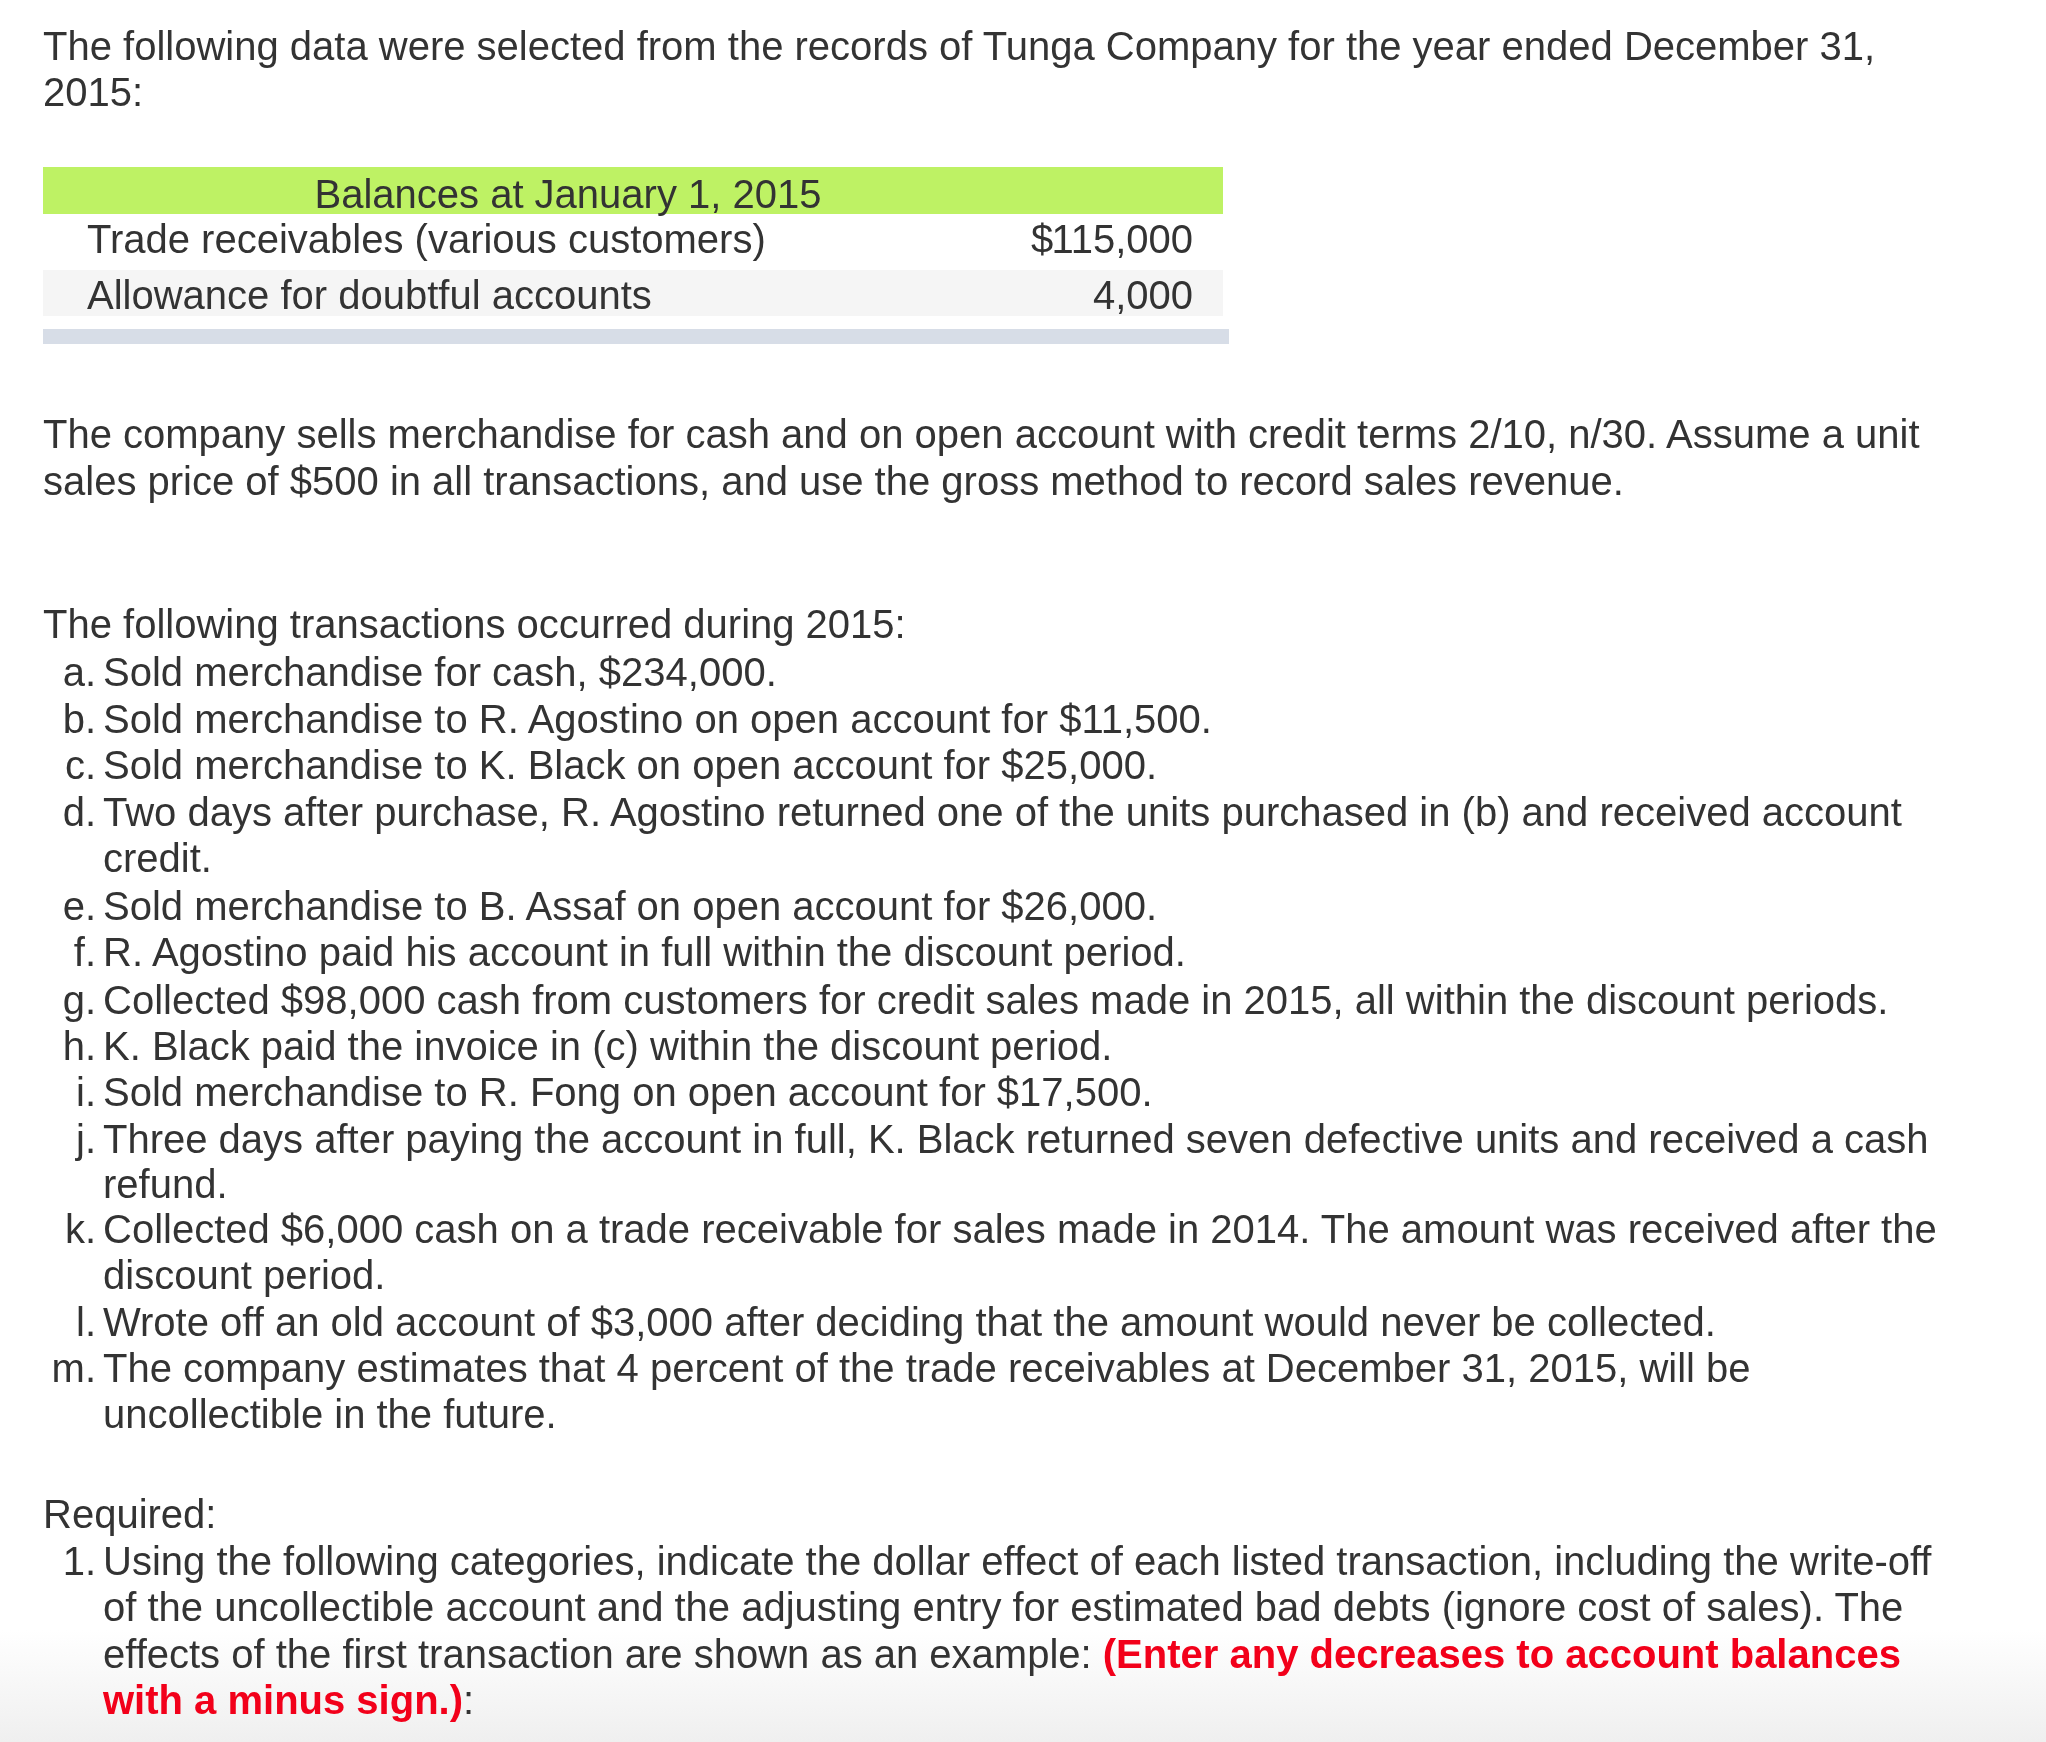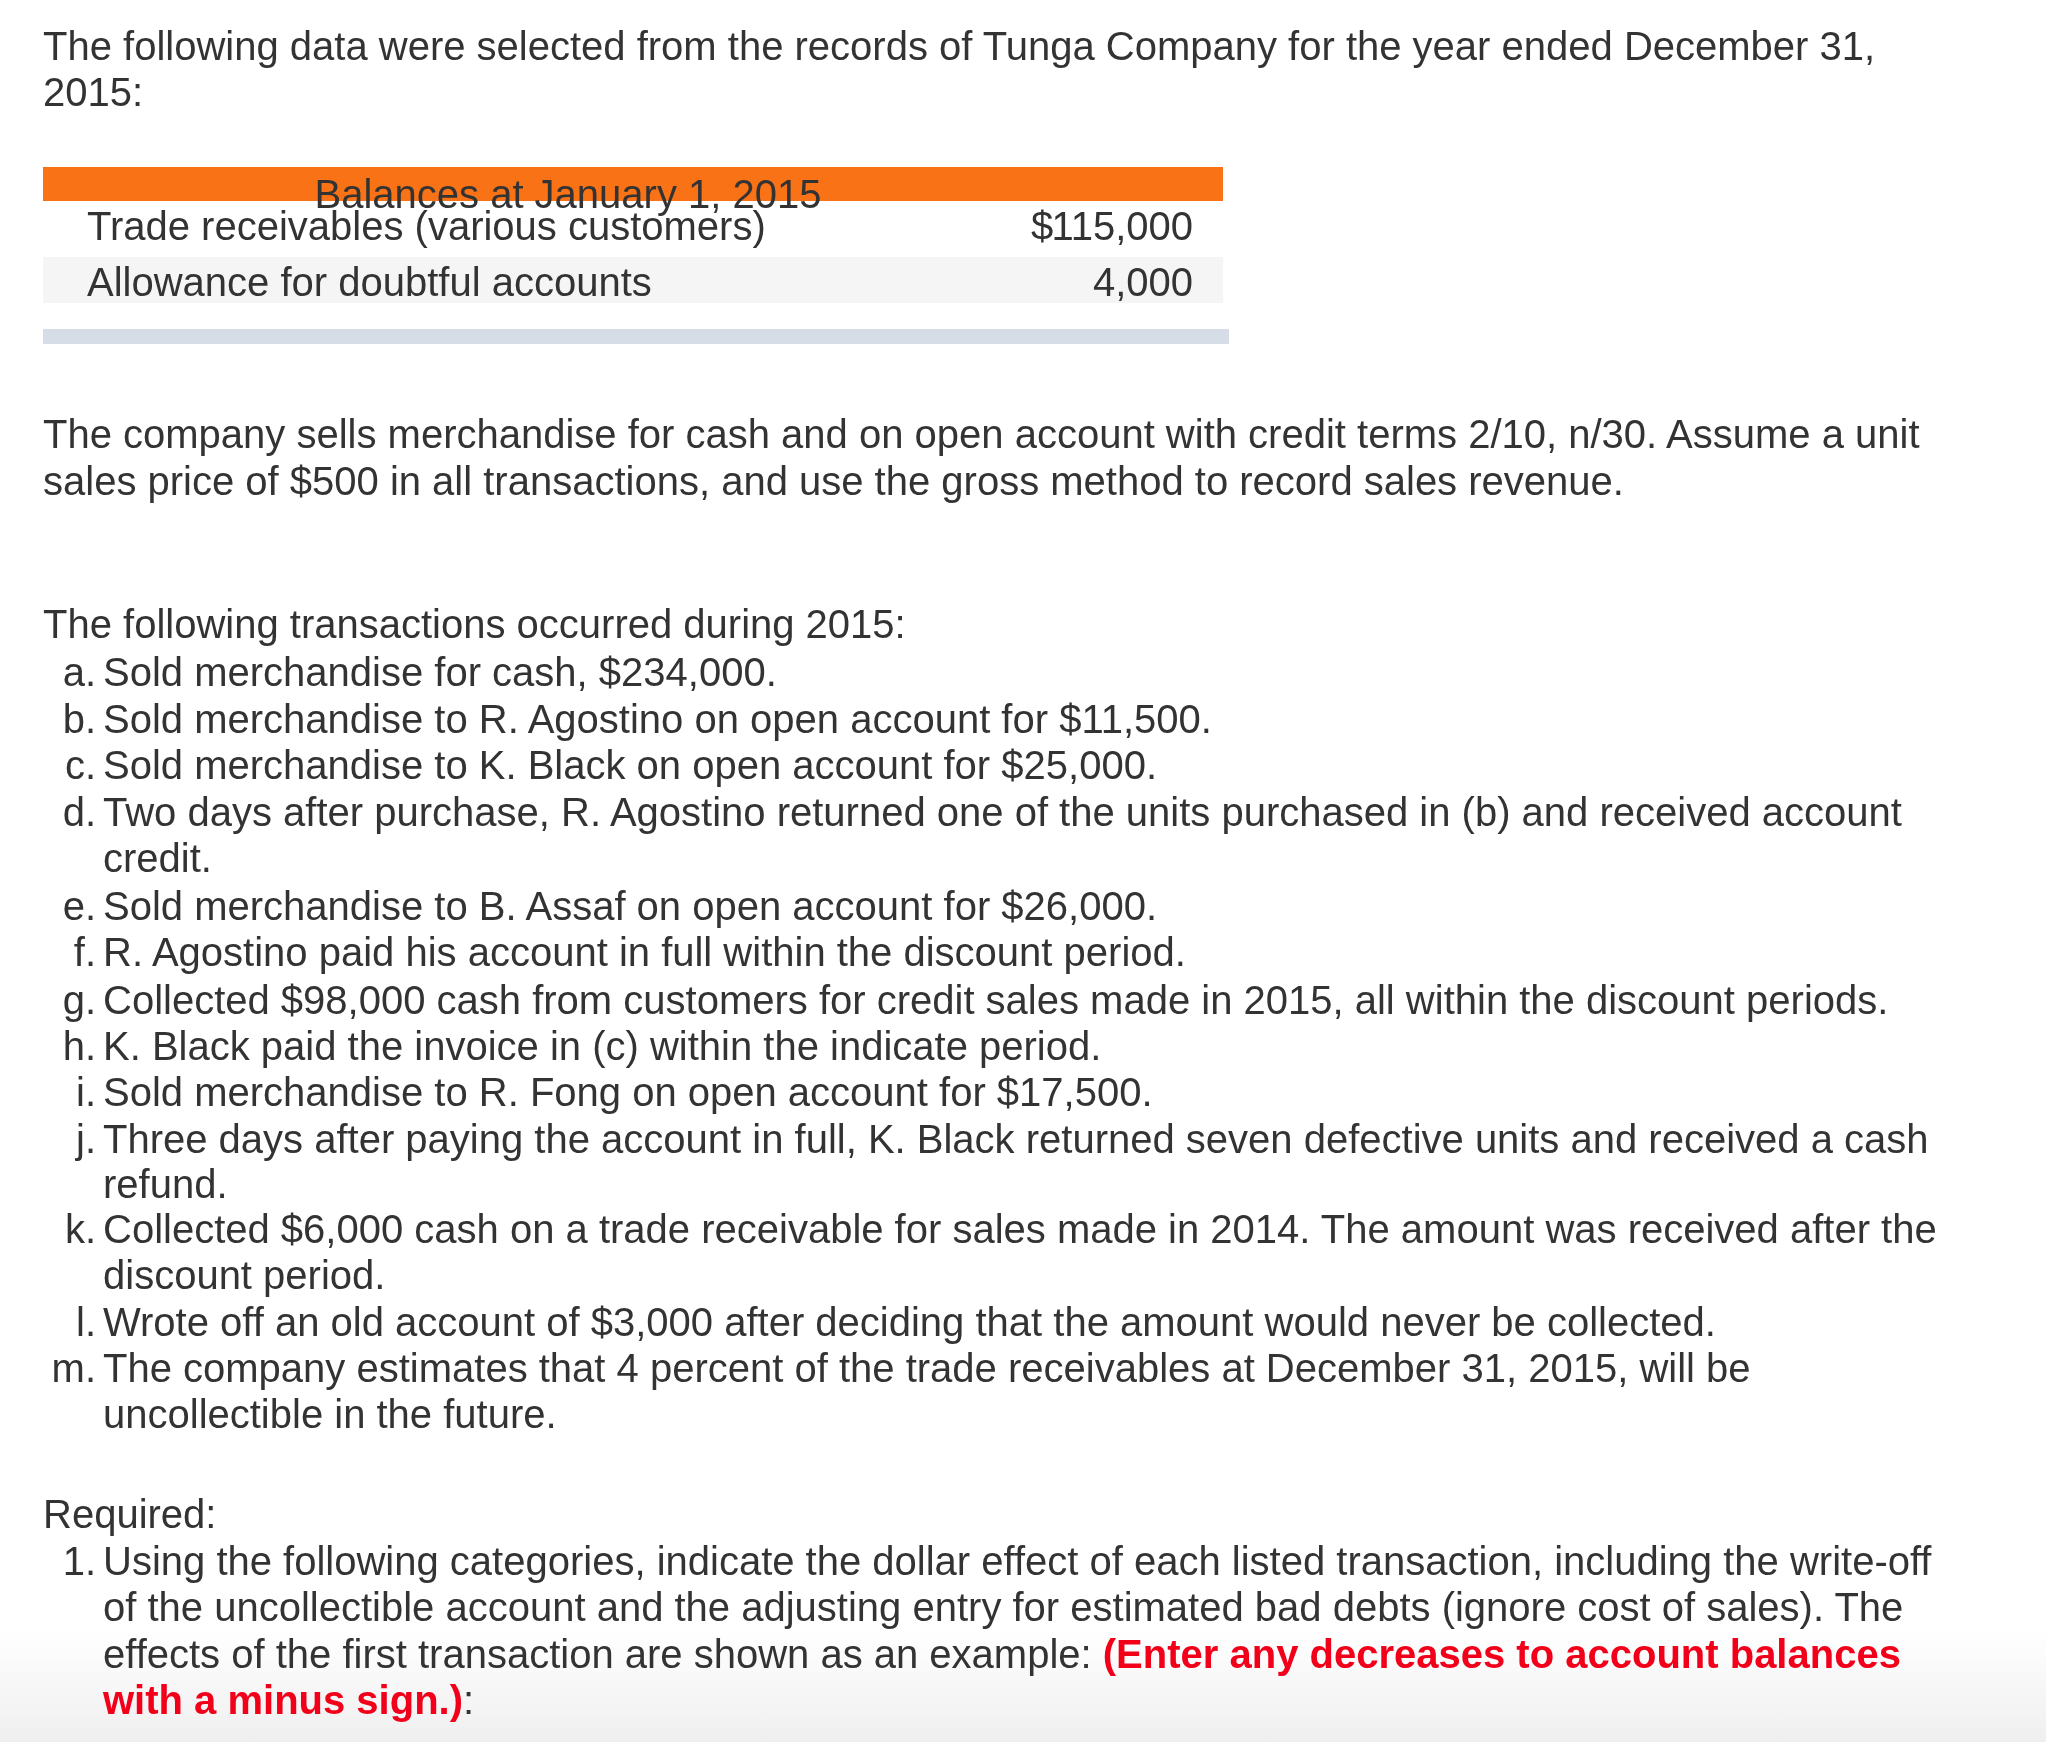--- a/index.html
+++ b/index.html
@@ -25,22 +25,22 @@
   }
   .intro { left: 43px; }
   
   .bal-table {
     position: absolute;
     left: 43px;
     top: 167px;
     width: 1180px;
   }
   .bal-header {
-    height: 34px;
-    background: #f97316;
+    height: 47px;
+    background: #bef264;
     position: relative;
   }
   .bal-header-text {
     position: absolute;
     left: 0;
     width: 1050px;
     text-align: center;
     top: 4px;
     line-height: 46px;
     white-space: nowrap;
@@ -143,21 +143,21 @@
   <span class="marker" style="top:883px;">e.</span>
   <span class="item-text" style="top:883px;">Sold merchandise to B. Assaf on open account for $26,000.</span>
 
   <span class="marker" style="top:929px;">f.</span>
   <span class="item-text" style="top:929px;">R. Agostino paid his account in full within the discount period.</span>
 
   <span class="marker" style="top:977px;">g.</span>
   <span class="item-text" style="top:977px;">Collected $98,000 cash from customers for credit sales made in 2015, all within the discount periods.</span>
 
   <span class="marker" style="top:1023px;">h.</span>
-  <span class="item-text" style="top:1023px;">K. Black paid the invoice in (c) within the indicate period.</span>
+  <span class="item-text" style="top:1023px;">K. Black paid the invoice in (c) within the discount period.</span>
 
   <span class="marker" style="top:1069px;">i.</span>
   <span class="item-text" style="top:1069px;">Sold merchandise to R. Fong on open account for $17,500.</span>
 
   <span class="marker" style="top:1116px;">j.</span>
   <span class="item-text" style="top:1116px;">Three days after paying the account in full, K. Black returned seven defective units and received a cash</span>
   <span class="item-text" style="top:1161px;">refund.</span>
 
   <span class="marker" style="top:1206px;">k.</span>
   <span class="item-text" style="top:1206px;">Collected $6,000 cash on a trade receivable for sales made in 2014. The amount was received after the</span>

